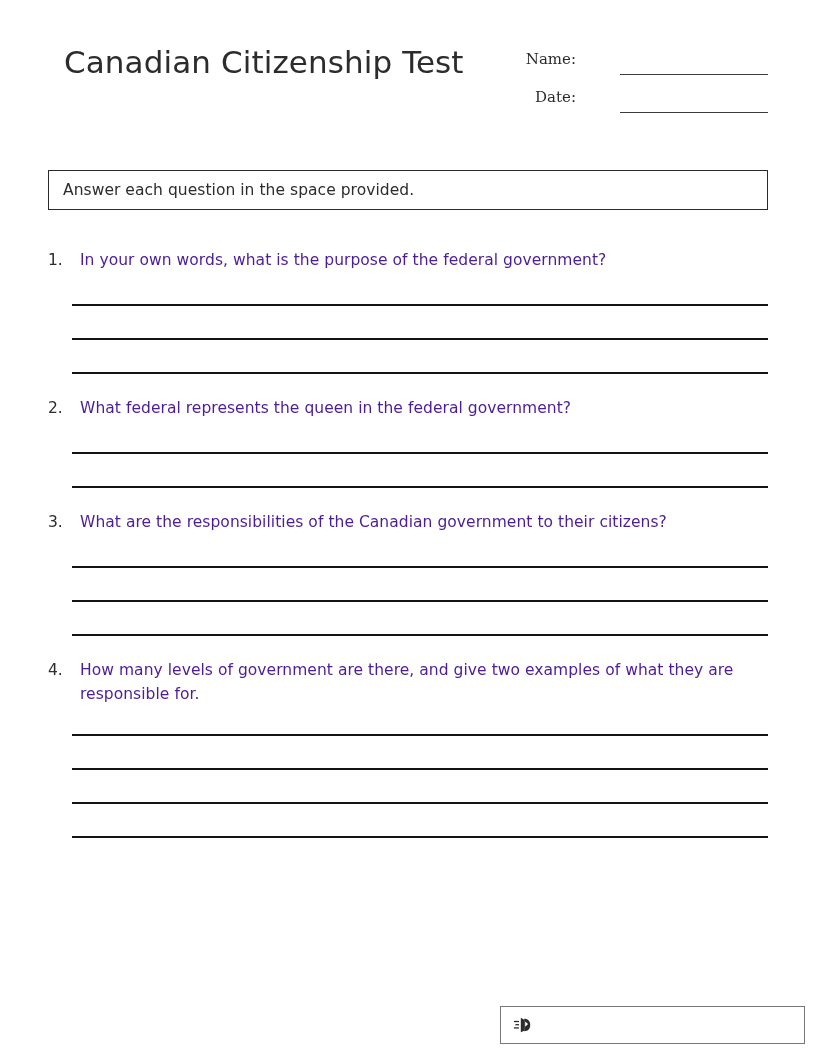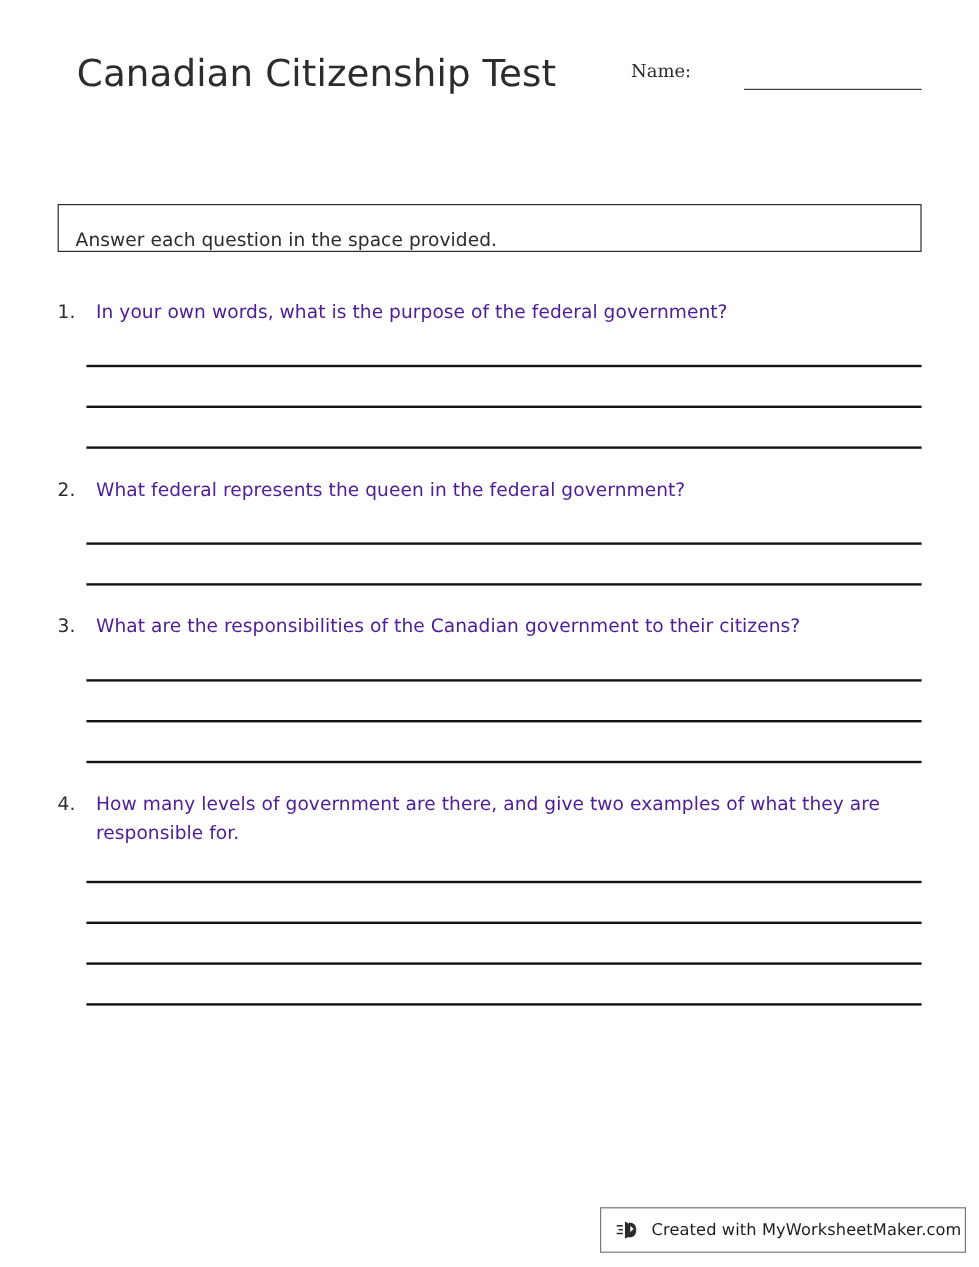--- a/index.html
+++ b/index.html
@@ -73,21 +73,21 @@
   .instruction-box {
     position: absolute;
     left: 48px;
     top: 170px;
     width: 720px;
     height: 40px;
     box-sizing: border-box;
     border: 1.3px solid #2b2b2b;
     background: #fff;
     display: flex;
-    align-items: flex-end;
+    align-items: center;
   }
   .instruction-text {
     padding-left: 14px;
     font-size: 15.5px;
     color: #2c2c2c;
     letter-spacing: 0.05px;
   }
 
   
   .questions {
@@ -157,20 +157,24 @@
 <body>
 
 <div class="page">
 
   <div class="header">
     <div class="worksheet-title">Canadian Citizenship Test</div>
 
     <div class="namedate">
       <div class="nd-row">
         <span class="nd-label">Name:</span>
+        <span class="nd-line"></span>
+      </div>
+      <div class="nd-row">
+        <span class="nd-label">Date:</span>
         <span class="nd-line"></span>
       </div>
     </div>
   </div>
 
   <div class="instruction-box">
     <span class="instruction-text">Answer each question in the space provided.</span>
   </div>
 
   <div class="questions">
@@ -229,16 +233,15 @@
     <svg class="badge-icon" viewBox="0 0 24 24">
       <g fill="#2b2b2b">
         <rect x="1" y="7.5" width="5.5" height="1.4"></rect>
         <rect x="2.6" y="11" width="4" height="1.4"></rect>
         <rect x="1" y="14.5" width="5.5" height="1.4"></rect>
         <path d="M8.5 4.2 L12.2 6.4 L12.2 18.2 L8.5 19.8 Z"></path>
         <path d="M12.2 5.2 C16.6 5.2 18.8 8.0 18.8 12.0 C18.8 16.0 16.6 18.8 12.2 18.8 Z"></path>
         <path d="M13.3 8.2 L16.4 11.0 L13.3 13.8 Z" fill="#ffffff"></path>
       </g>
     </svg>
-    <span class="badge-text">Created with MyWorksheetMaker.com</span>
   </div>
 
 </div>
 
 </body></html>

